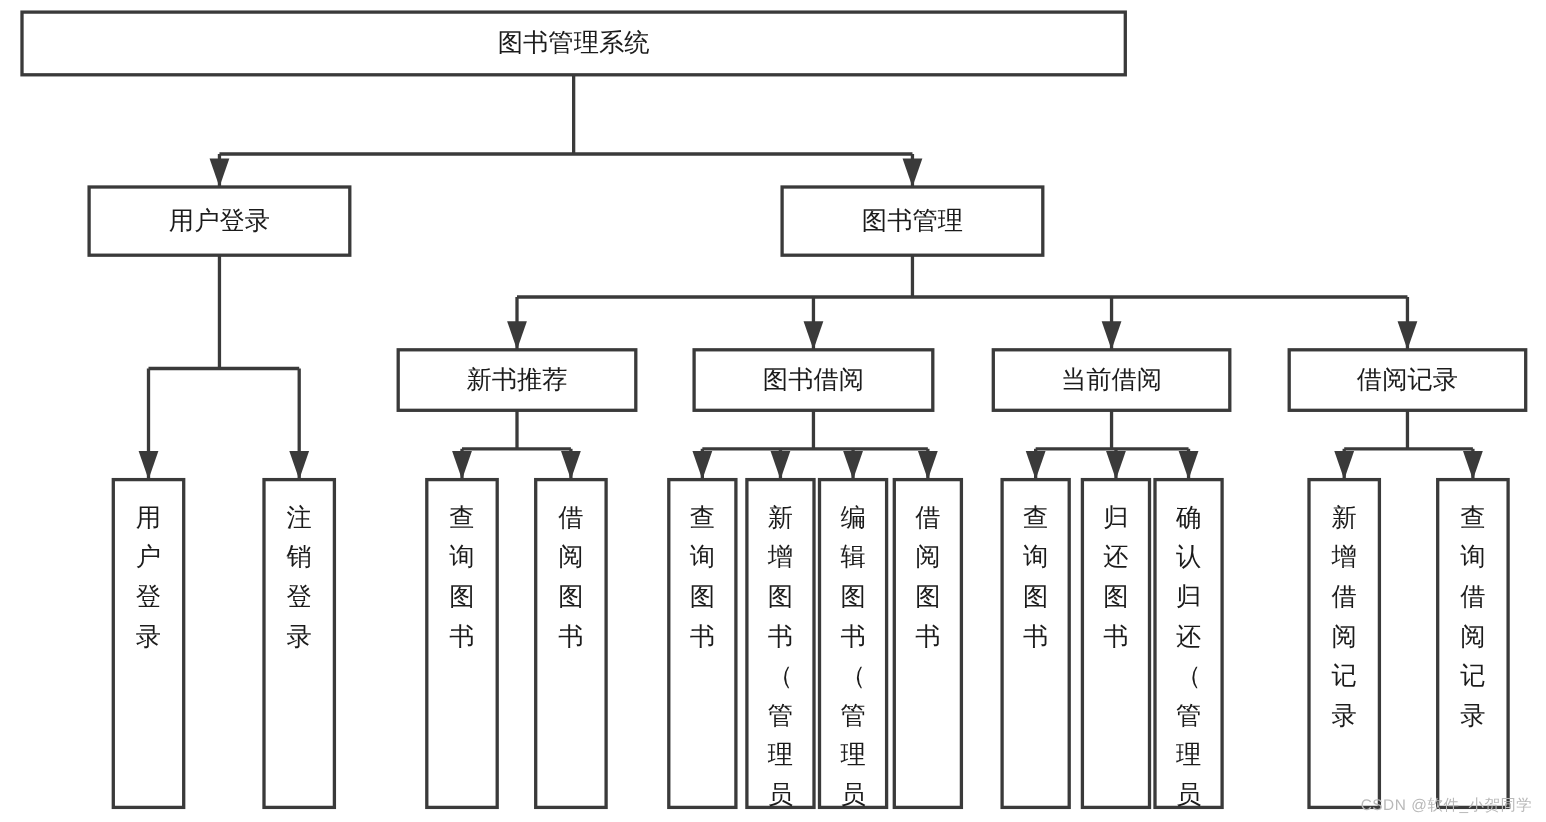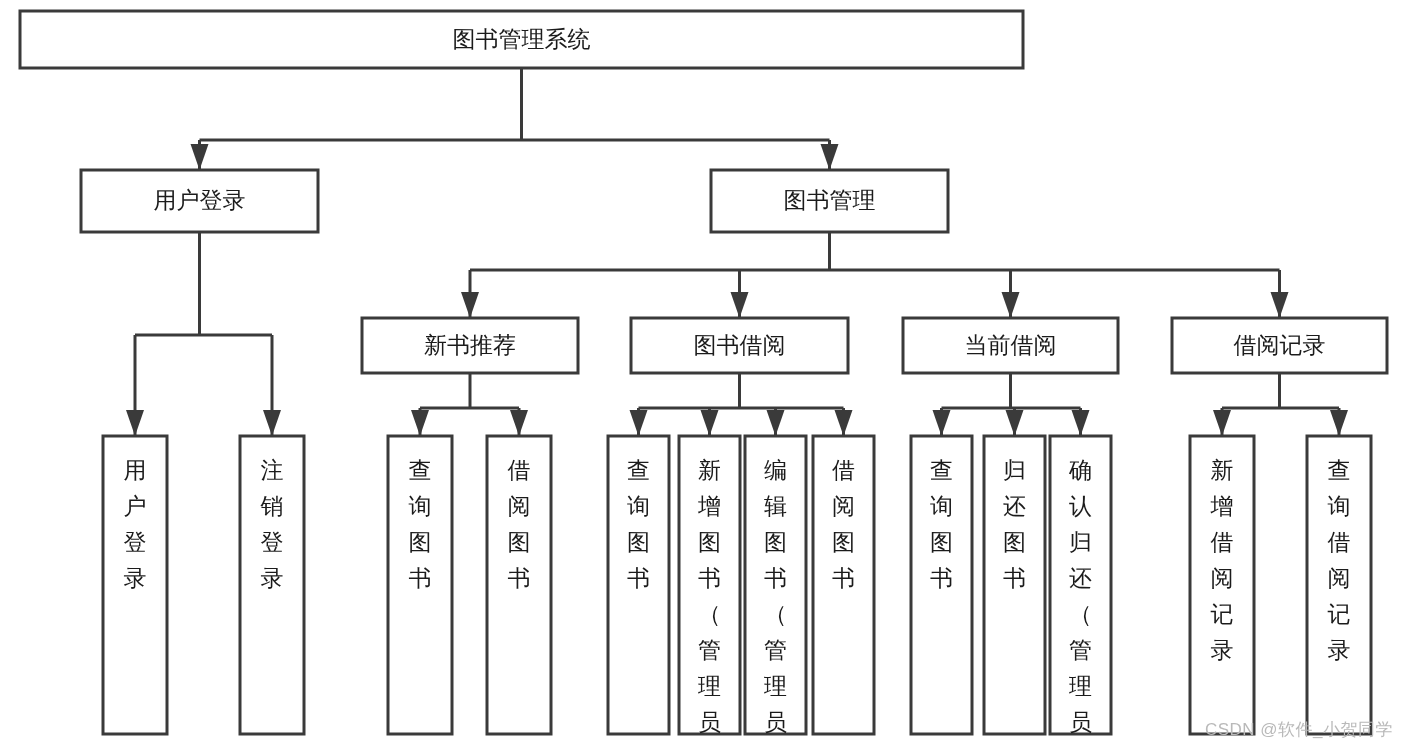--- a/index.html
+++ b/index.html
@@ -52,21 +52,21 @@
     font-family: "Liberation Sans", "DejaVu Sans", sans-serif;
     font-size: 23px;
     fill: #1b1b1b;
     text-anchor: middle;
   }
   .watermark-text {
     position: absolute;
     right: 12px;
     bottom: 6px;
     font-family: "Liberation Sans", "DejaVu Sans", sans-serif;
-    font-size: 17px;
+    font-size: 14px;
     color: #b9b9b9;
     white-space: nowrap;
     letter-spacing: 0.5px;
     pointer-events: none;
   }
 </style>
 </head>
 <body>
 
 <div id="diagram-root">

